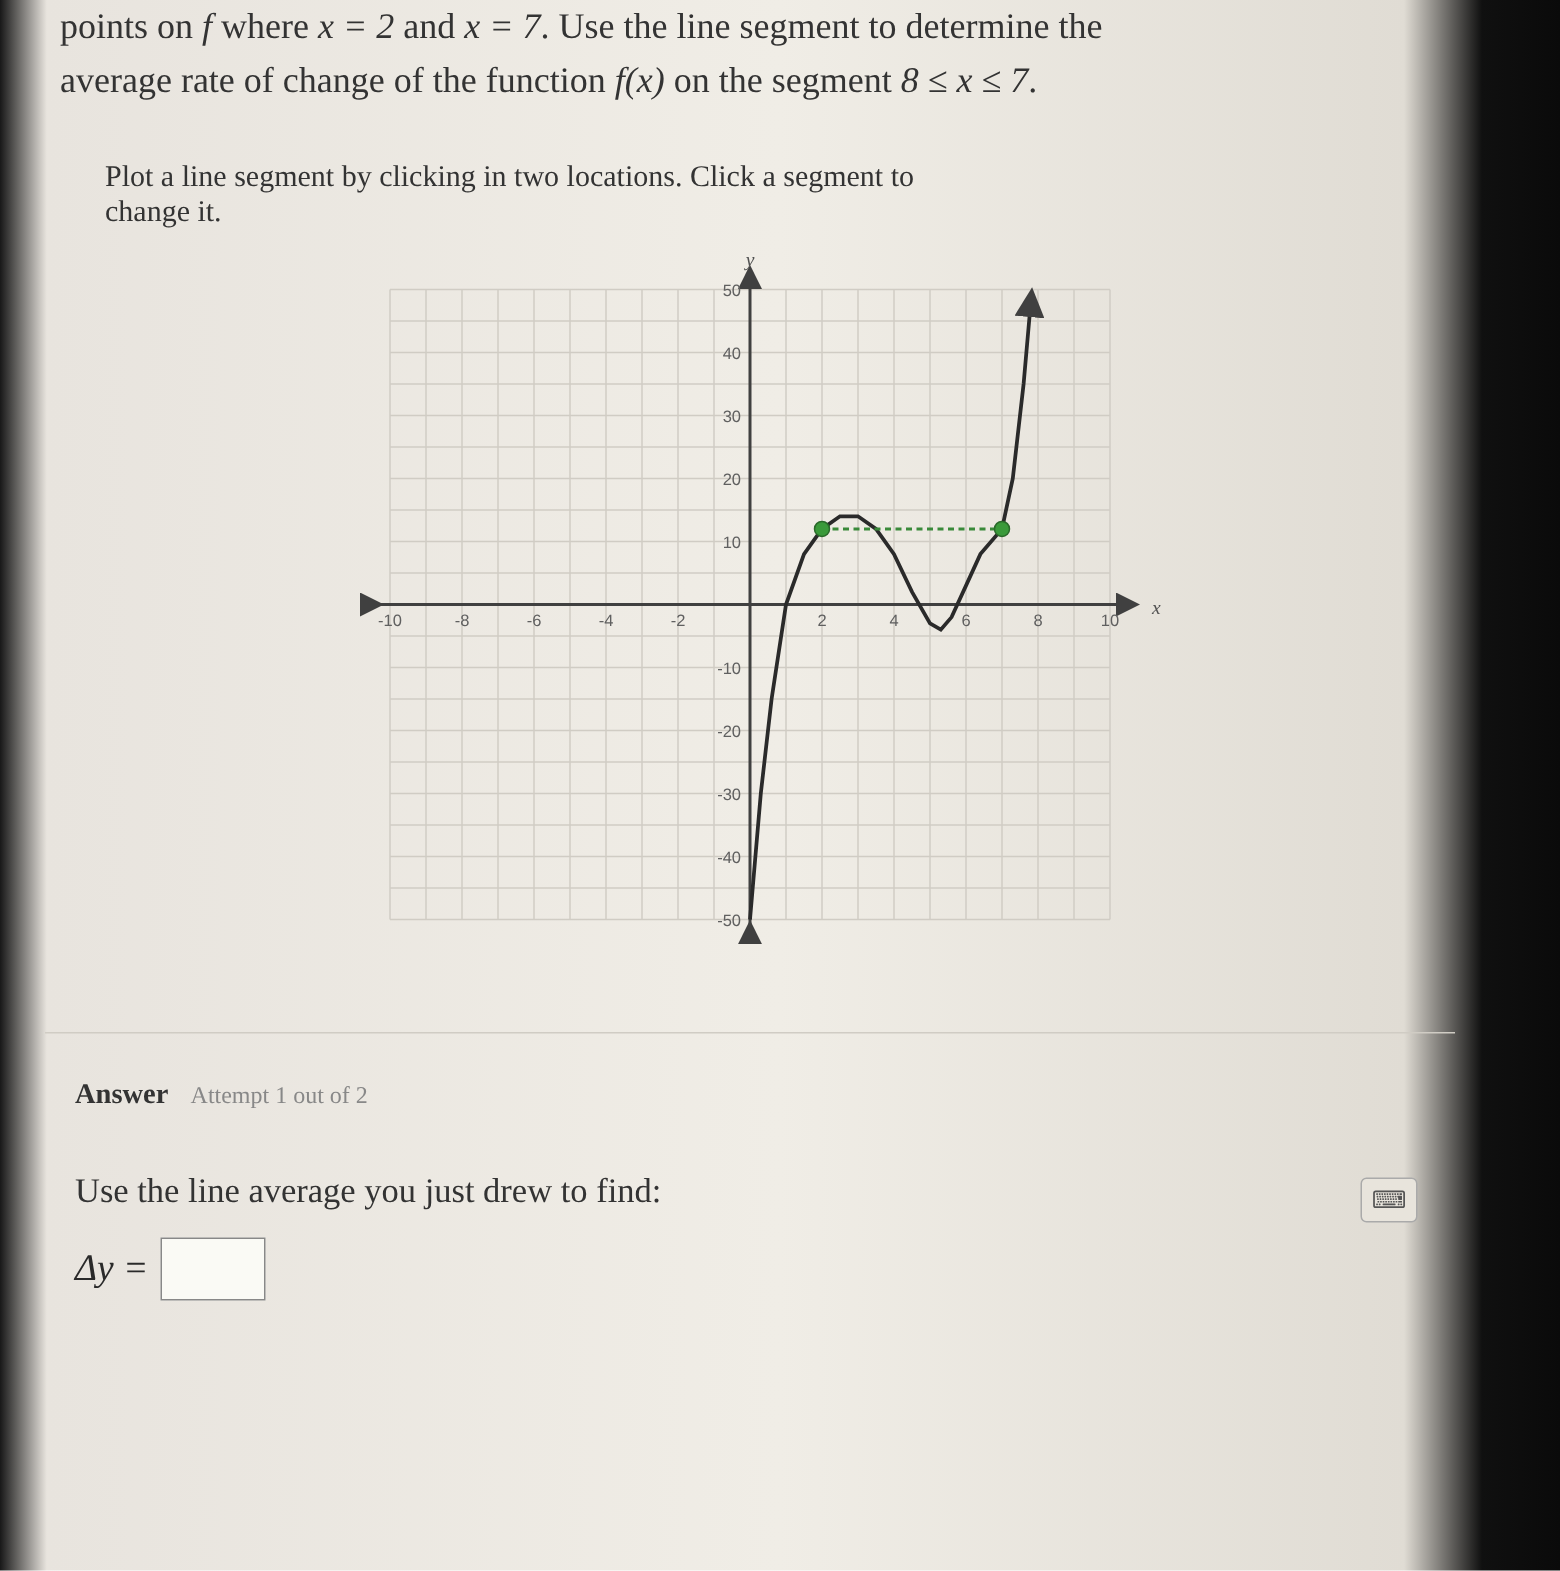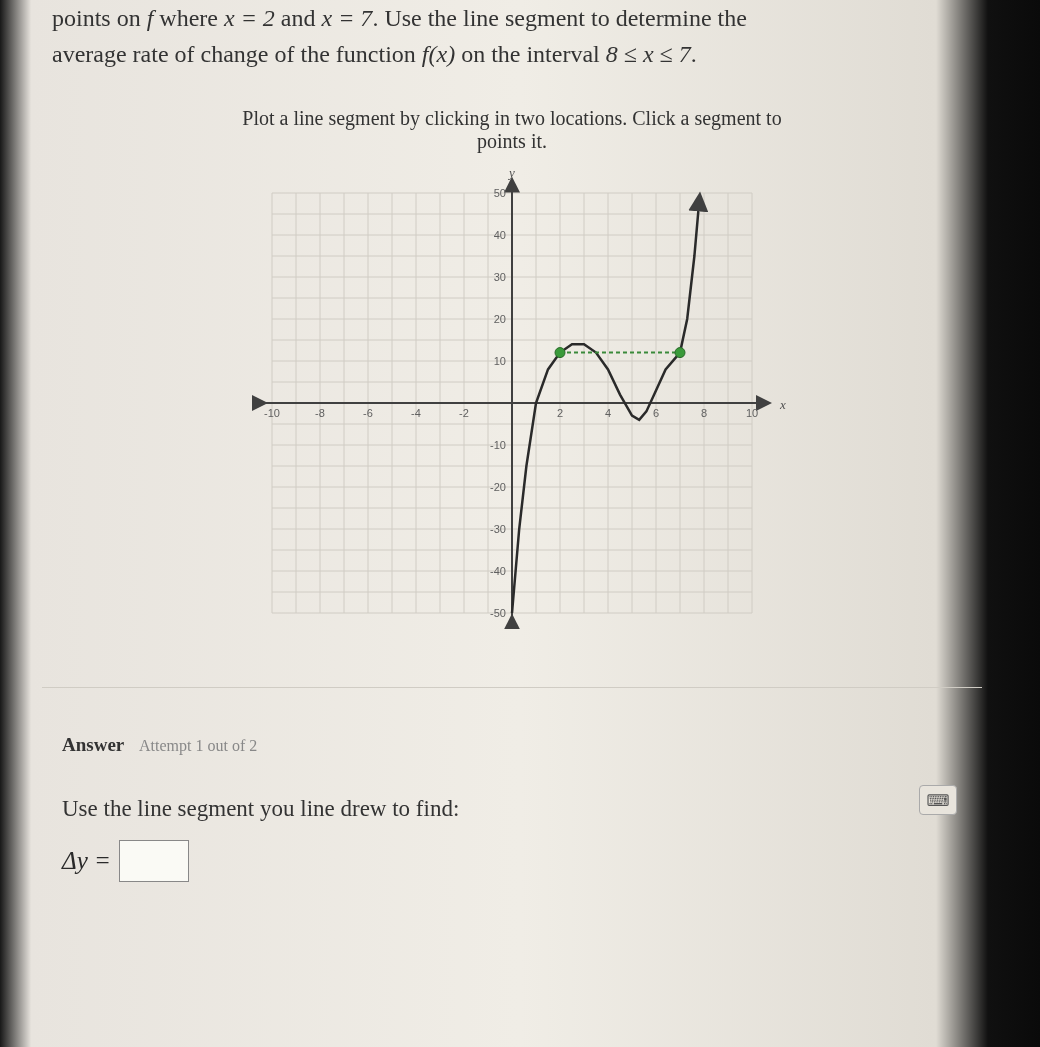--- a/index.html
+++ b/index.html
@@ -9,34 +9,33 @@
     font-family: Georgia, 'Times New Roman', serif;
     width: 1040px;
     height: 1047px;
     background: linear-gradient(90deg, #181818 0%, #e8e4de 3%, #f0ede6 50%, #e0dcd4 90%, #101010 95%, #0a0a0a 100%);
     position: relative;
     overflow: hidden;
     color: #2a2a2a;
   }
   .content-area {
     position: absolute;
-    left: 42px;
+    left: 30px;
     top: 0;
     width: 940px;
     height: 1047px;
   }
   .problem-text {
     font-size: 24px;
     line-height: 1.5;
     padding: 0 10px 10px 10px;
     color: #333;
   }
   .italic { font-style: italic; font-family: 'Times New Roman', serif; }
   .instructions {
-    text-align: center;
     font-size: 20px;
     margin: 25px 40px 10px 40px;
     color: #333;
   }
   .chart-wrap {
     text-align: center;
     margin: 10px 0 20px 0;
   }
   svg.chart {
     display: inline-block;
@@ -44,21 +43,21 @@
   .grid-line { stroke: #d0ccc4; stroke-width: 1; }
   .axis-line { stroke: #404040; stroke-width: 2; }
   .tick-label { font-size: 11px; fill: #606060; font-family: Arial, sans-serif; }
   .axis-label { font-size: 13px; fill: #505050; font-style: italic; font-family: 'Times New Roman', serif; }
   .curve { stroke: #2a2a2a; stroke-width: 2.5; fill: none; }
   .secant { stroke: #3a8a3a; stroke-width: 2; stroke-dasharray: 4 3; fill: none; }
   .point { fill: #3a9a3a; stroke: #2a6a2a; stroke-width: 1; }
   .answer-section {
     border-top: 1px solid #d0ccc4;
     margin-top: 40px;
-    padding: 46px 20px 10px 20px;
+    padding: 30px 20px 10px 20px;
   }
   .answer-header {
     font-size: 19px;
     color: #333;
   }
   .answer-header .attempt { color: #888; font-size: 16px; margin-left: 10px; }
   .find-text { font-size: 23px; margin: 40px 0 18px 0; color: #333; }
   .eq-row { font-size: 25px; display: flex; align-items: flex-end; gap: 20px; margin-bottom: 25px;}
   .eq-row .group { display: flex; align-items: center; gap: 8px; margin-right: 30px;}
   input.answer-box {
@@ -83,26 +82,26 @@
     color: #555;
   }
 </style>
 </head>
 <body>
 
 <div class="content-area">
 
   <div class="problem-text">
     <span>points on </span><span class="italic">f</span><span> where </span><span class="italic">x = 2</span><span> and </span><span class="italic">x = 7</span><span>. Use the line segment to determine the</span><br>
-    <span>average rate of change of the function </span><span class="italic">f(x)</span><span> on the interval </span><span class="italic">8 ≤ x ≤ 7</span><span>.</span>
+    <span>average rate of change of the function </span><span class="italic">f(x)</span><span> on the segment </span><span class="italic">8 ≤ x ≤ 7</span><span>.</span>
   </div>
 
   <div class="instructions">
     <span>Plot a line segment by clicking in two locations. Click a segment to</span><br>
-    <span>points it.</span>
+    <span>change it.</span>
   </div>
 
   <div class="chart-wrap">
     <svg class="chart" width="560" height="480">
       <defs>
         <marker id="arrow" markerWidth="8" markerHeight="8" refX="4" refY="4" orient="auto">
           <path d="M0,0 L8,4 L0,8 Z" fill="#404040"></path>
         </marker>
       </defs>
       <g id="grid">
@@ -182,21 +181,21 @@
       <text class="axis-label" x="280" y="14" text-anchor="middle">y</text>
       <text class="axis-label" x="548" y="246" text-anchor="start">x</text>
     </svg>
   </div>
 
   <div class="answer-section">
     <div class="answer-header">
       <b>Answer</b>
       <span class="attempt">Attempt 1 out of 2</span>
     </div>
-    <div class="find-text">Use the line segment you line drew to find:</div>
+    <div class="find-text">Use the line average you just drew to find:</div>
     <div class="eq-row">
       <div class="group">
         <span class="italic">Δy =</span>
         <input class="answer-box" value="" style="">
       </div>
     </div>
   </div>
 
   <div class="keyboard-btn">
     <span>⌨</span>

